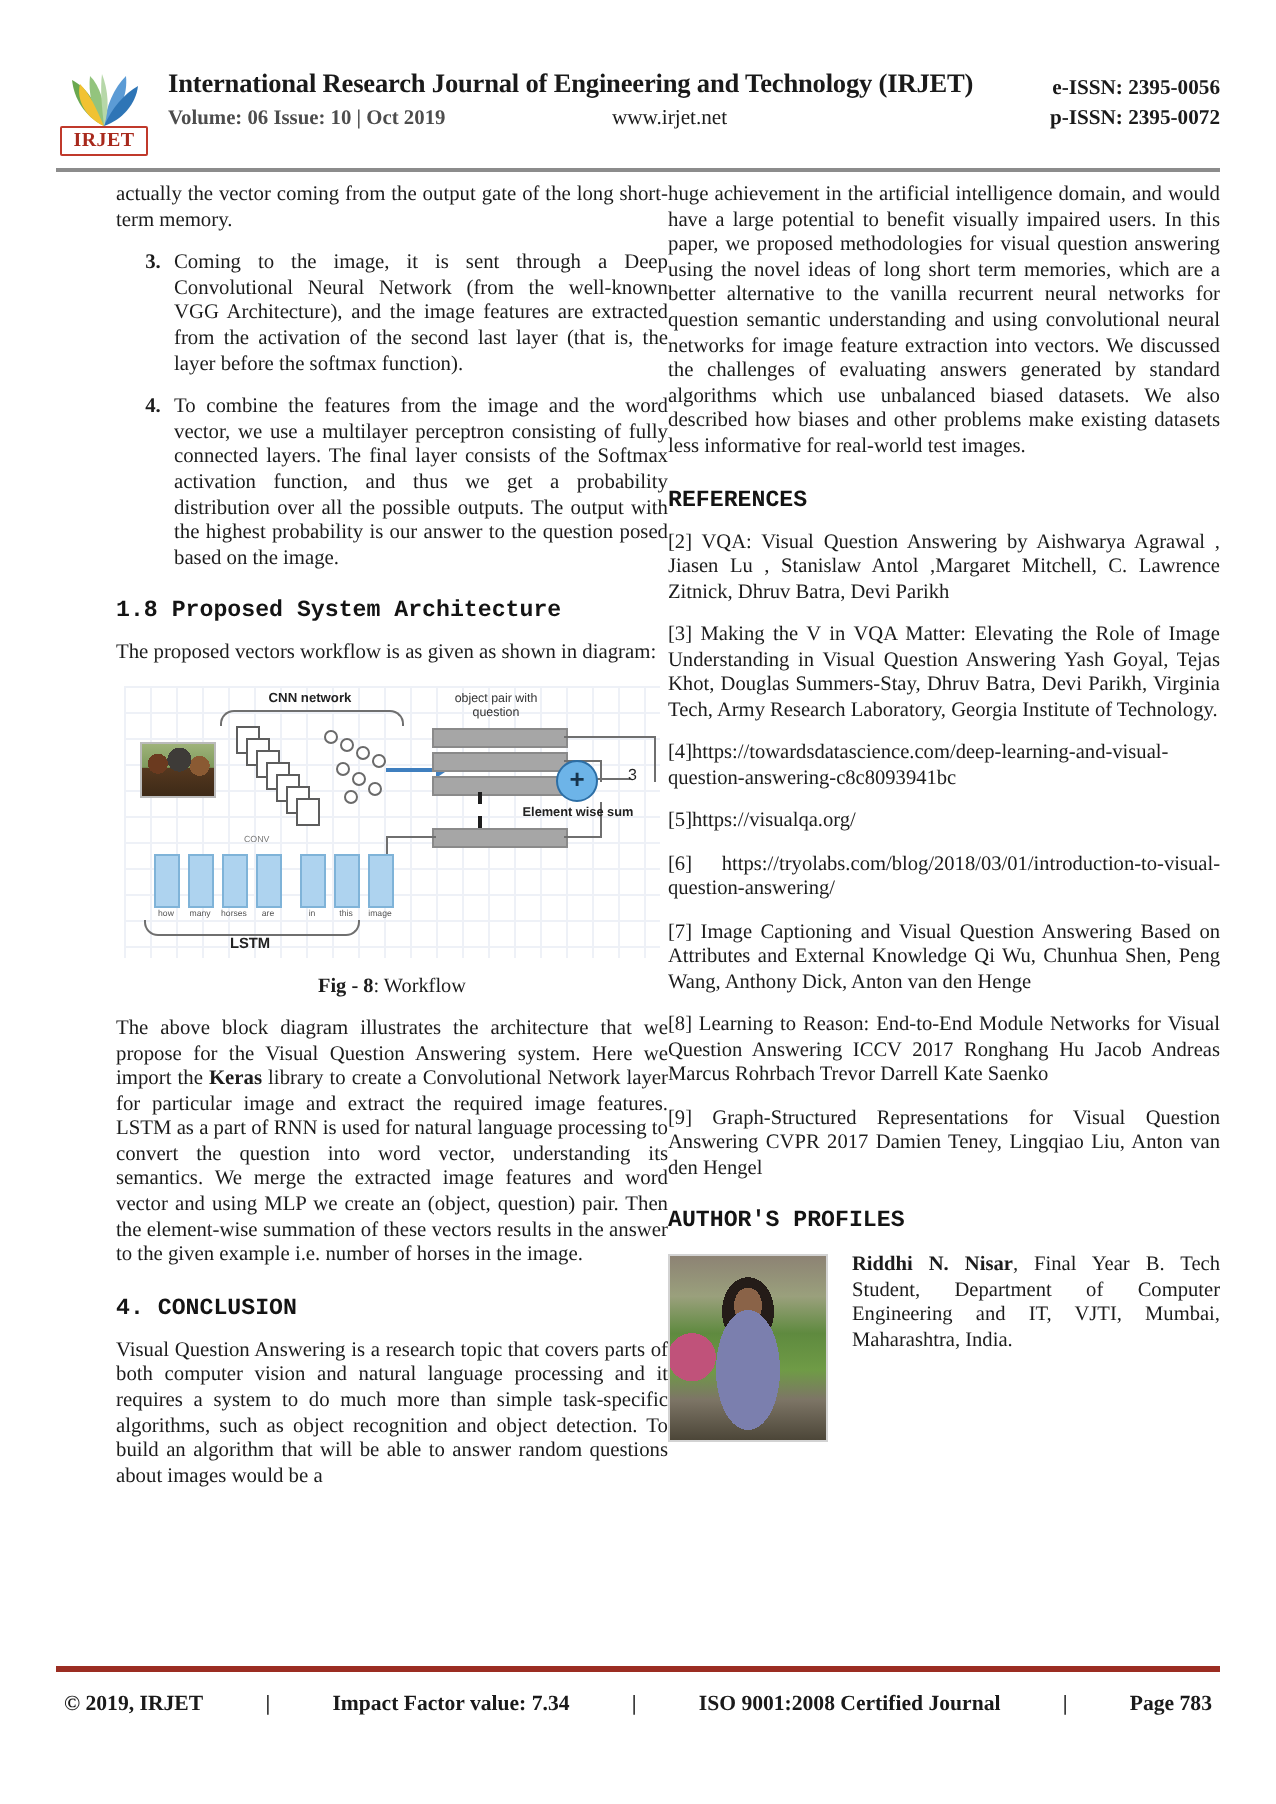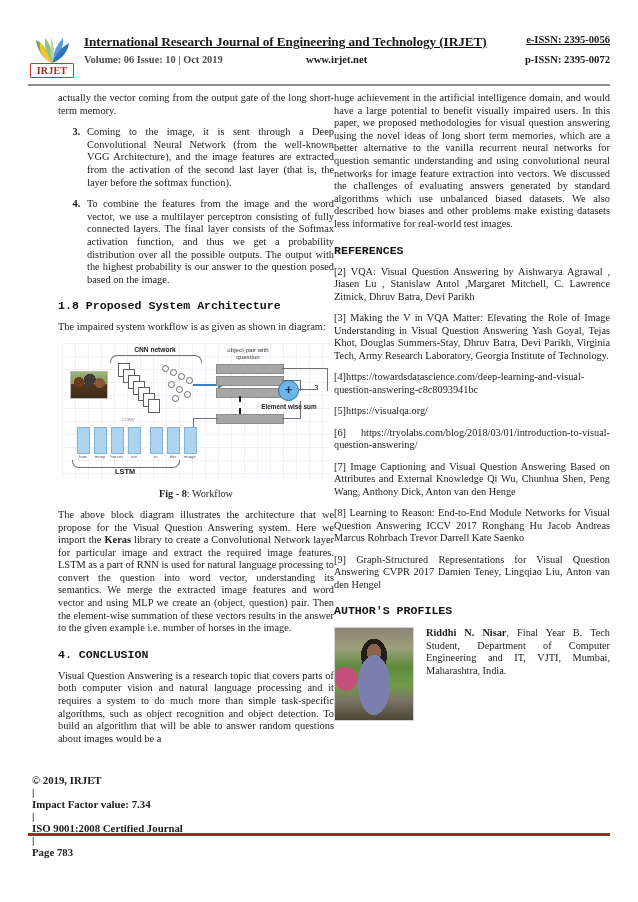--- a/index.html
+++ b/index.html
@@ -58,22 +58,21 @@
     line-height: 13px;
   }
   .hdr-text {
     position: absolute;
     left: 56px;
     top: 0;
     right: 0;
   }
   .hdr-row1 {
     display: flex;
-    align-items: flex-start;
-    text-decoration: underline;
+    align-items: flex-end;
   }
   .hdr-title {
     font-weight: bold;
     font-size: 13.3px;
     color: #1a1a1a;
     letter-spacing: -0.1px;
     white-space: nowrap;
   }
   .hdr-eissn {
     margin-left: auto;
@@ -89,21 +88,21 @@
   }
   .hdr-volume {
     font-weight: bold;
     font-size: 10.4px;
     color: #4d4d4d;
     white-space: nowrap;
   }
   .hdr-web {
     position: absolute;
     left: 222px;
-    font-weight: bold;
+    font-weight: normal;
     font-size: 10.6px;
     color: #1a1a1a;
   }
   .hdr-pissn {
     margin-left: auto;
     font-weight: bold;
     font-size: 10.6px;
     color: #1a1a1a;
     white-space: nowrap;
   }
@@ -417,21 +416,20 @@
     bottom: 12px;
     width: 582px;
     display: flex;
     justify-content: space-between;
     align-items: baseline;
     font-size: 10.8px;
     font-weight: bold;
     color: #1a1a1a;
     padding: 0 4px;
     box-sizing: border-box;
-    flex-direction: column;
   }
   .footer .sep { color: #1a1a1a; font-weight: bold; }
 </style>
 </head>
 <body>
 
 <div class="page">
   <div class="sheet">
 
     <div class="header">
@@ -467,21 +465,21 @@
       <div class="col">
 
         <p class="body">actually the vector coming from the output gate of the long short-term memory.</p>
 
         <ol class="numlist" start="3">
           <li class="body">Coming to the image, it is sent through a Deep Convolutional Neural Network (from the well-known VGG Architecture), and the image features are extracted from the activation of the second last layer (that is, the layer before the softmax function).</li>
           <li class="body">To combine the features from the image and the word vector, we use a multilayer perceptron consisting of fully connected layers. The final layer consists of the Softmax activation function, and thus we get a probability distribution over all the possible outputs. The output with the highest probability is our answer to the question posed based on the image.</li>
         </ol>
 
         <h3 class="sec">1.8 Proposed System Architecture</h3>
-        <p class="body">The impaired system workflow is as given as shown in diagram:</p>
+        <p class="body">The proposed vectors workflow is as given as shown in diagram:</p>
 
         <div class="figure">
           <div class="fig-canvas">
 
             <div class="photo-horses"></div>
 
             <div class="cnn-label">CNN network</div>
             <div class="brace-cnn"></div>
 
             <div class="cnn-stack">

